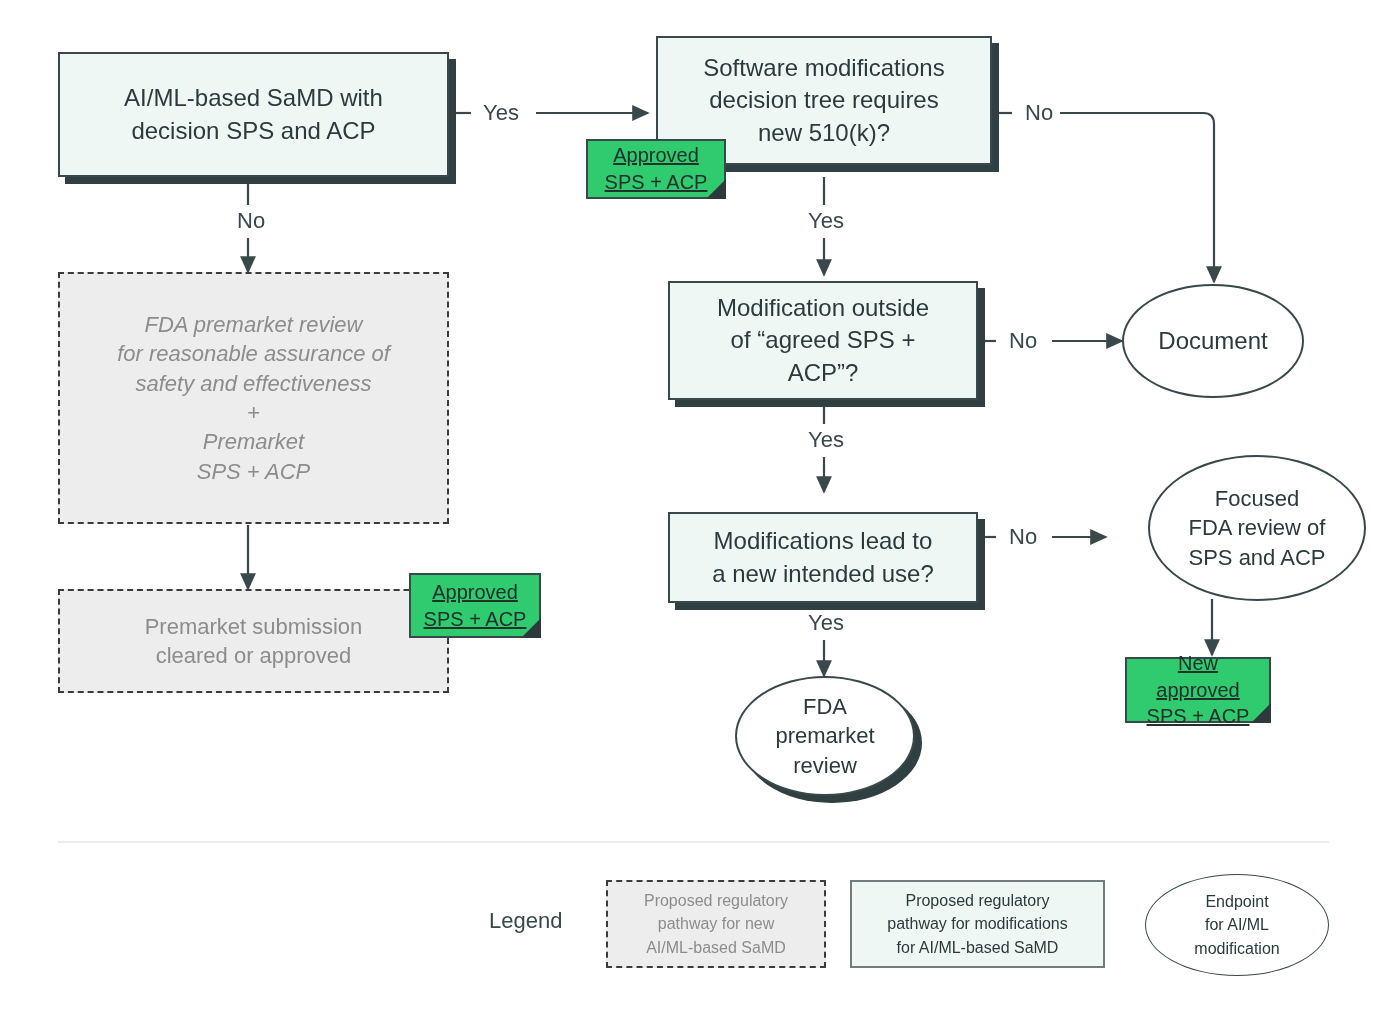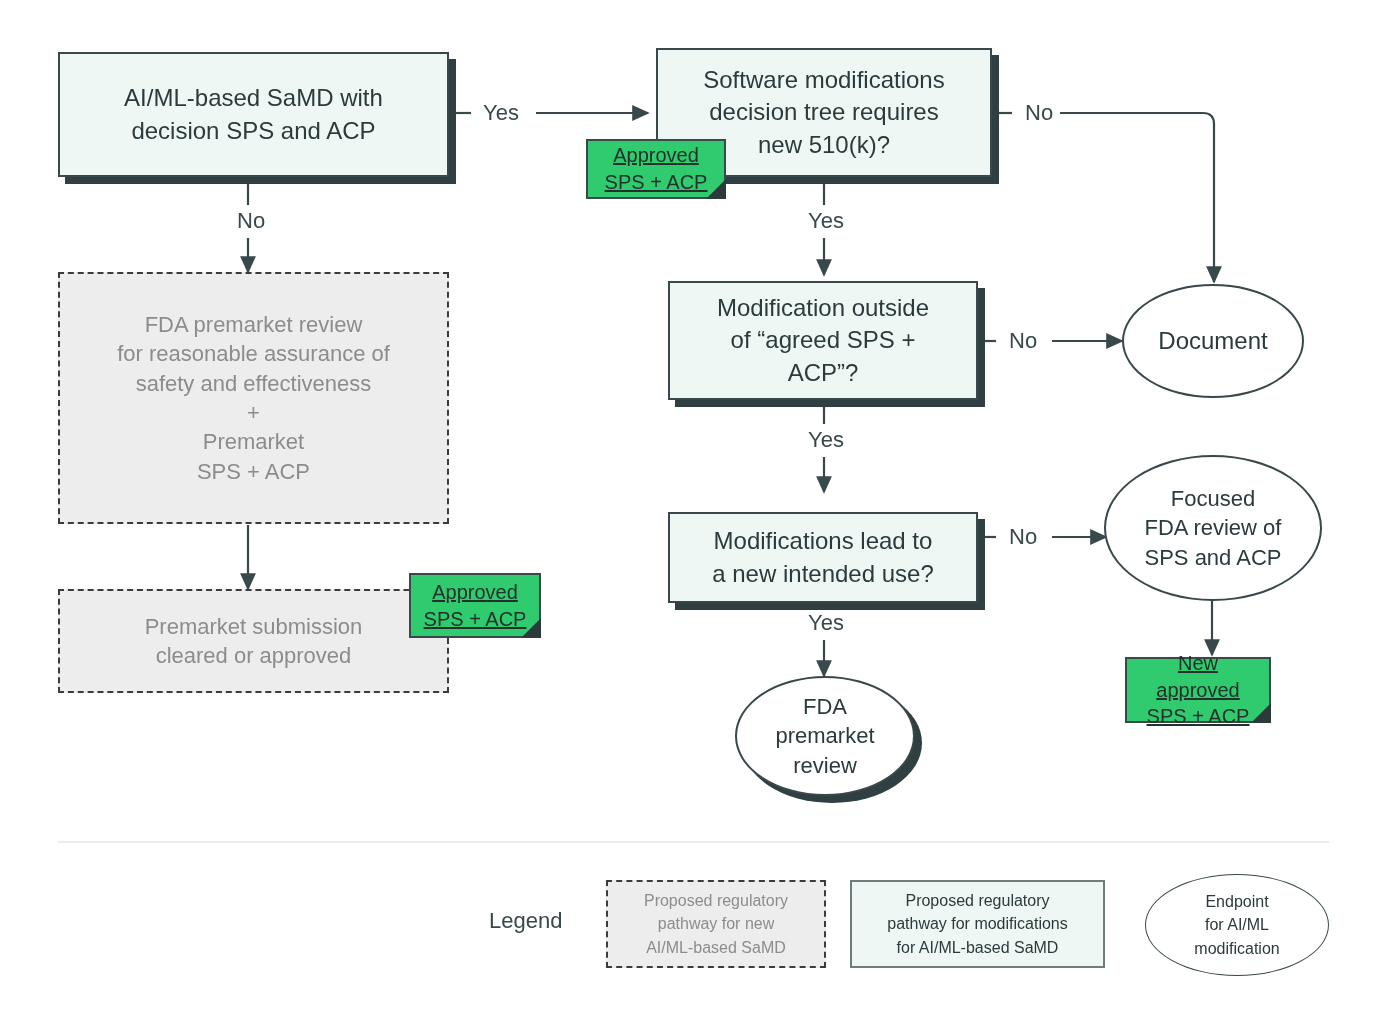--- a/index.html
+++ b/index.html
@@ -163,37 +163,37 @@
     </g>
   </svg>
 
   <div class="node box-mint t24" style="left:58px; top:52px; width:391px; height:125px;justify-content:center;">
     <div class="inner">
       <div>AI/ML-based SaMD with</div>
       <div>decision SPS and ACP</div>
     </div>
   </div>
 
-  <div class="node box-mint t24" style="left:656px; top:48px; width:336px; height:129px;">
+  <div class="node box-mint t24" style="left:656px; top:36px; width:336px; height:129px;">
     <div class="inner">
       <div>Software modifications</div>
       <div>decision tree requires</div>
       <div>new 510(k)?</div>
     </div>
   </div>
 
   <div class="node note-green t20" style="left:586px; top:139px; width:140px; height:60px;">
     <div class="inner" style="padding:0 8px;">
       <div>Approved</div>
       <div>SPS + ACP</div>
     </div>
     <span class="fold"></span>
   </div>
 
-  <div class="node box-dashed t22" style="left:58px; top:272px; width:391px; height:252px;">
+  <div class="node box-dashed t22" style="left:58px; top:272px; width:391px; height:252px;font-style:italic;">
     <div class="inner">
       <div>FDA premarket review</div>
       <div>for reasonable assurance of</div>
       <div>safety and effectiveness</div>
       <div>+</div>
       <div>Premarket</div>
       <div>SPS + ACP</div>
     </div>
   </div>
 
@@ -226,21 +226,21 @@
       <div>a new intended use?</div>
     </div>
   </div>
 
   <div class="node ellipse t24" style="left:1122px; top:284px; width:182px; height:114px;">
     <div class="inner">
       <div>Document</div>
     </div>
   </div>
 
-  <div class="node ellipse t22" style="left:1104px; top:455px; width:218px; height:146px;">
+  <div class="node ellipse t22" style="left:1148px; top:455px; width:218px; height:146px;">
     <div class="inner">
       <div>Focused</div>
       <div>FDA review of</div>
       <div>SPS and ACP</div>
     </div>
   </div>
 
   <div class="node note-green t20" style="left:1125px; top:657px; width:146px; height:66px;">
     <div class="inner" style="padding:0 8px;">
       <div>New approved</div>

